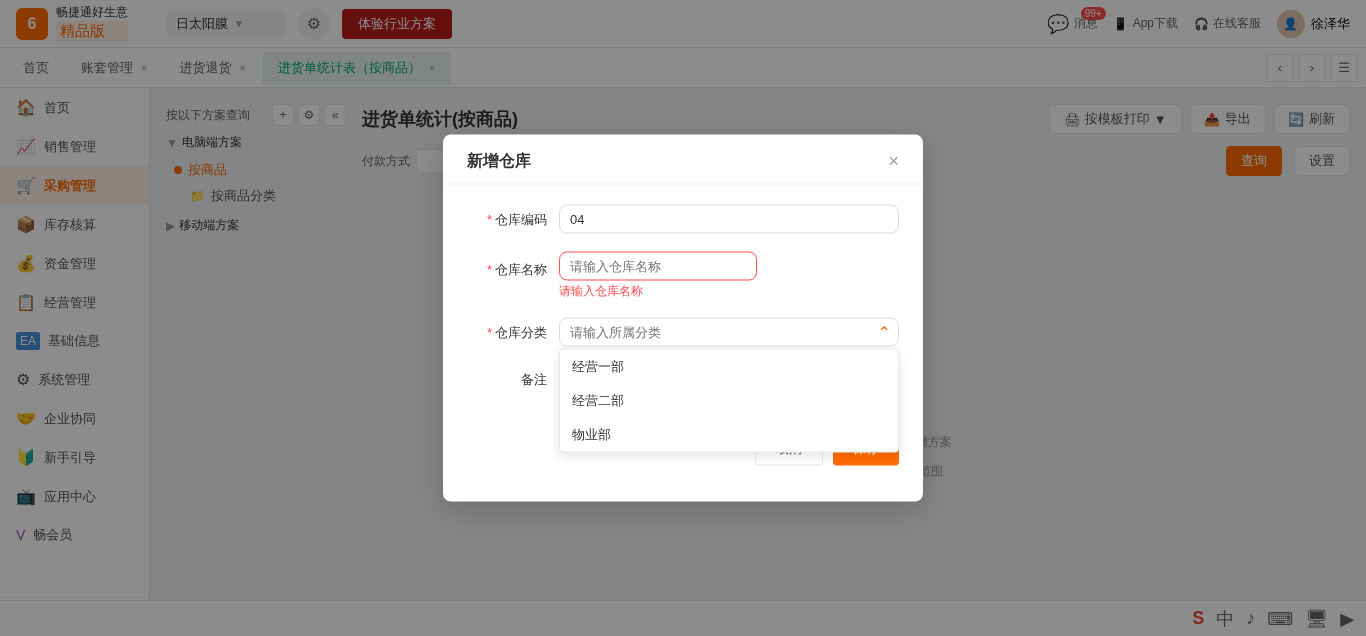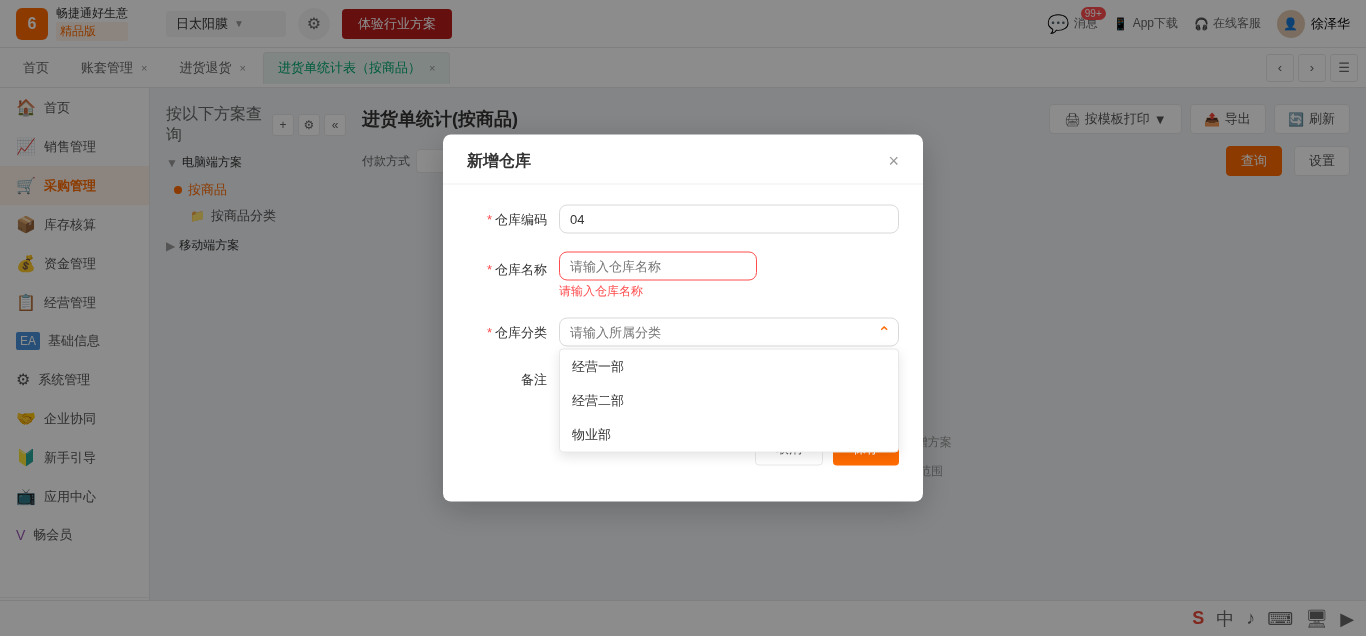--- a/index.html
+++ b/index.html
@@ -23,21 +23,21 @@
       gap: 8px;
     }
     .logo-icon {
       width: 32px; height: 32px;
       background: #ff6b00;
       border-radius: 6px;
       display: flex; align-items: center; justify-content: center;
       color: white; font-weight: bold; font-size: 16px;
     }
     .logo-text { font-size: 12px; color: #333; line-height: 1.3; }
-    .logo-badge { font-size: 12px; color: #ff6b00; background: #fff3e8; padding: 1px 4px; border-radius: 2px; }
+    .logo-badge { font-size: 15px; color: #ff6b00; background: #fff3e8; padding: 1px 4px; border-radius: 2px; }
 
     .store-selector {
       display: flex; align-items: center; gap: 6px;
       background: #f5f5f5; border-radius: 4px; padding: 4px 10px;
       cursor: pointer; font-size: 13px; color: #333;
       min-width: 120px;
     }
     .store-selector .arrow { color: #999; font-size: 10px; }
 
     .header-center { flex: 1; display: flex; align-items: center; gap: 12px; margin-left: 12px; }
@@ -342,21 +342,21 @@
       <div class="sidebar-bottom-btn">⚙</div>
       <div class="sidebar-bottom-btn">🔊</div>
     </div>
   </div>
 
   <div class="content-area">
     <div style="display:flex;gap:16px;height:100%;">
 
       <div style="width:180px;flex-shrink:0;">
         <div style="display:flex;align-items:center;justify-content:space-between;margin-bottom:8px;">
-          <span style="font-size:16px;color:#666;">按以下方案查询</span>
+          <span style="font-size:12px;color:#666;">按以下方案查询</span>
           <div style="display:flex;gap:4px;">
             <div class="icon-btn">+</div>
             <div class="icon-btn">⚙</div>
             <div class="icon-btn">«</div>
           </div>
         </div>
 
         <div style="font-size:12px;color:#333;margin-bottom:6px;display:flex;align-items:center;gap:4px;">
           <span style="color:#999;">▼</span>
           <span>电脑端方案</span>

